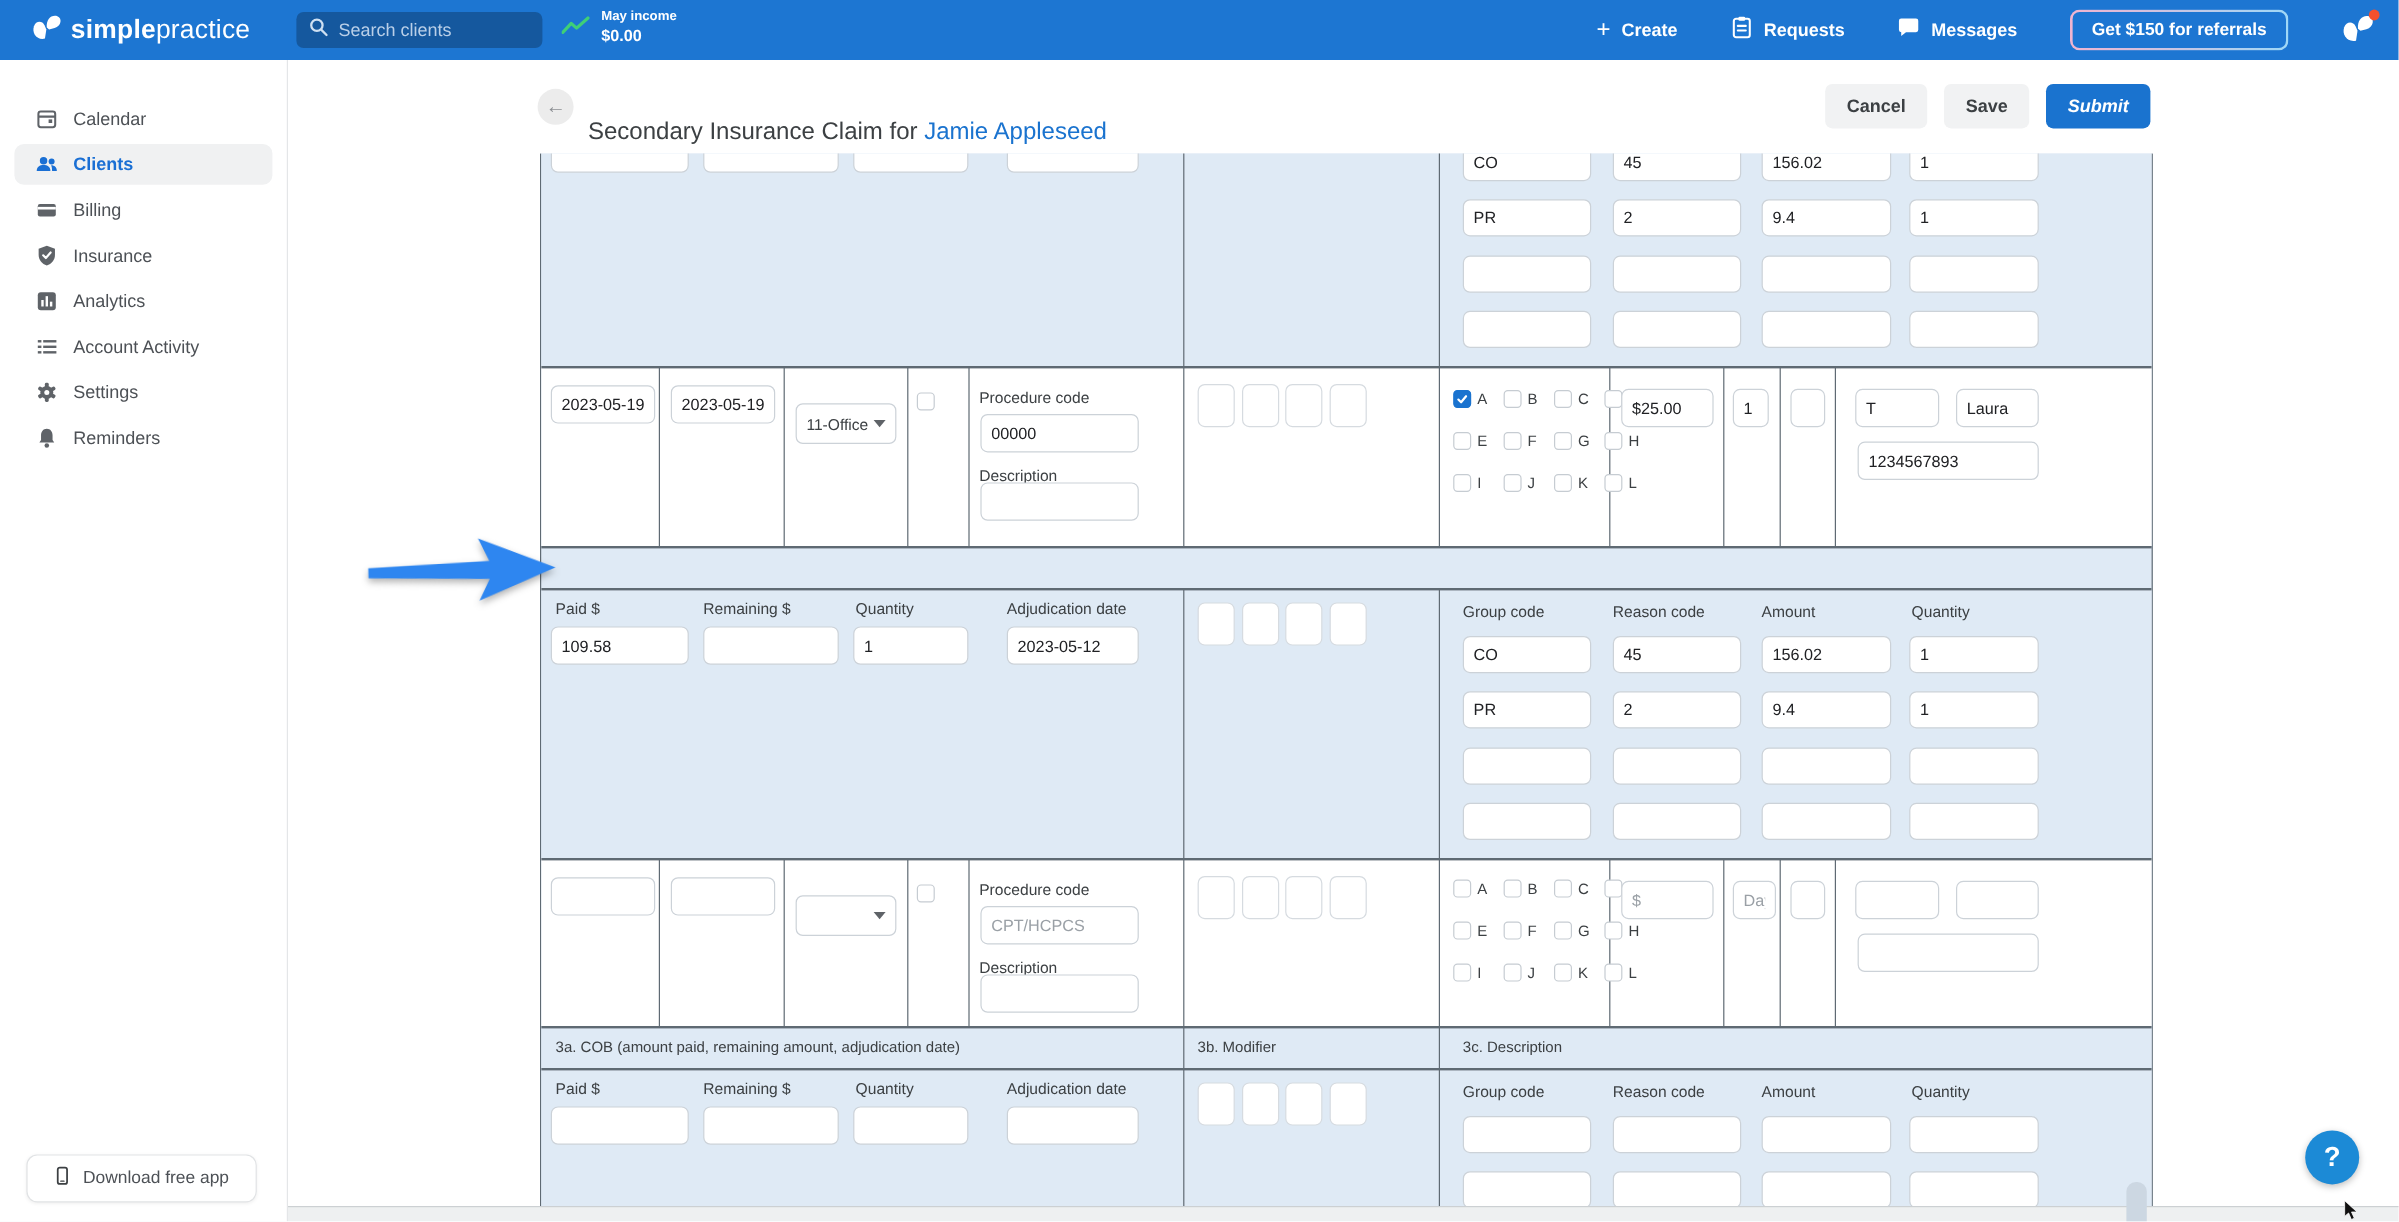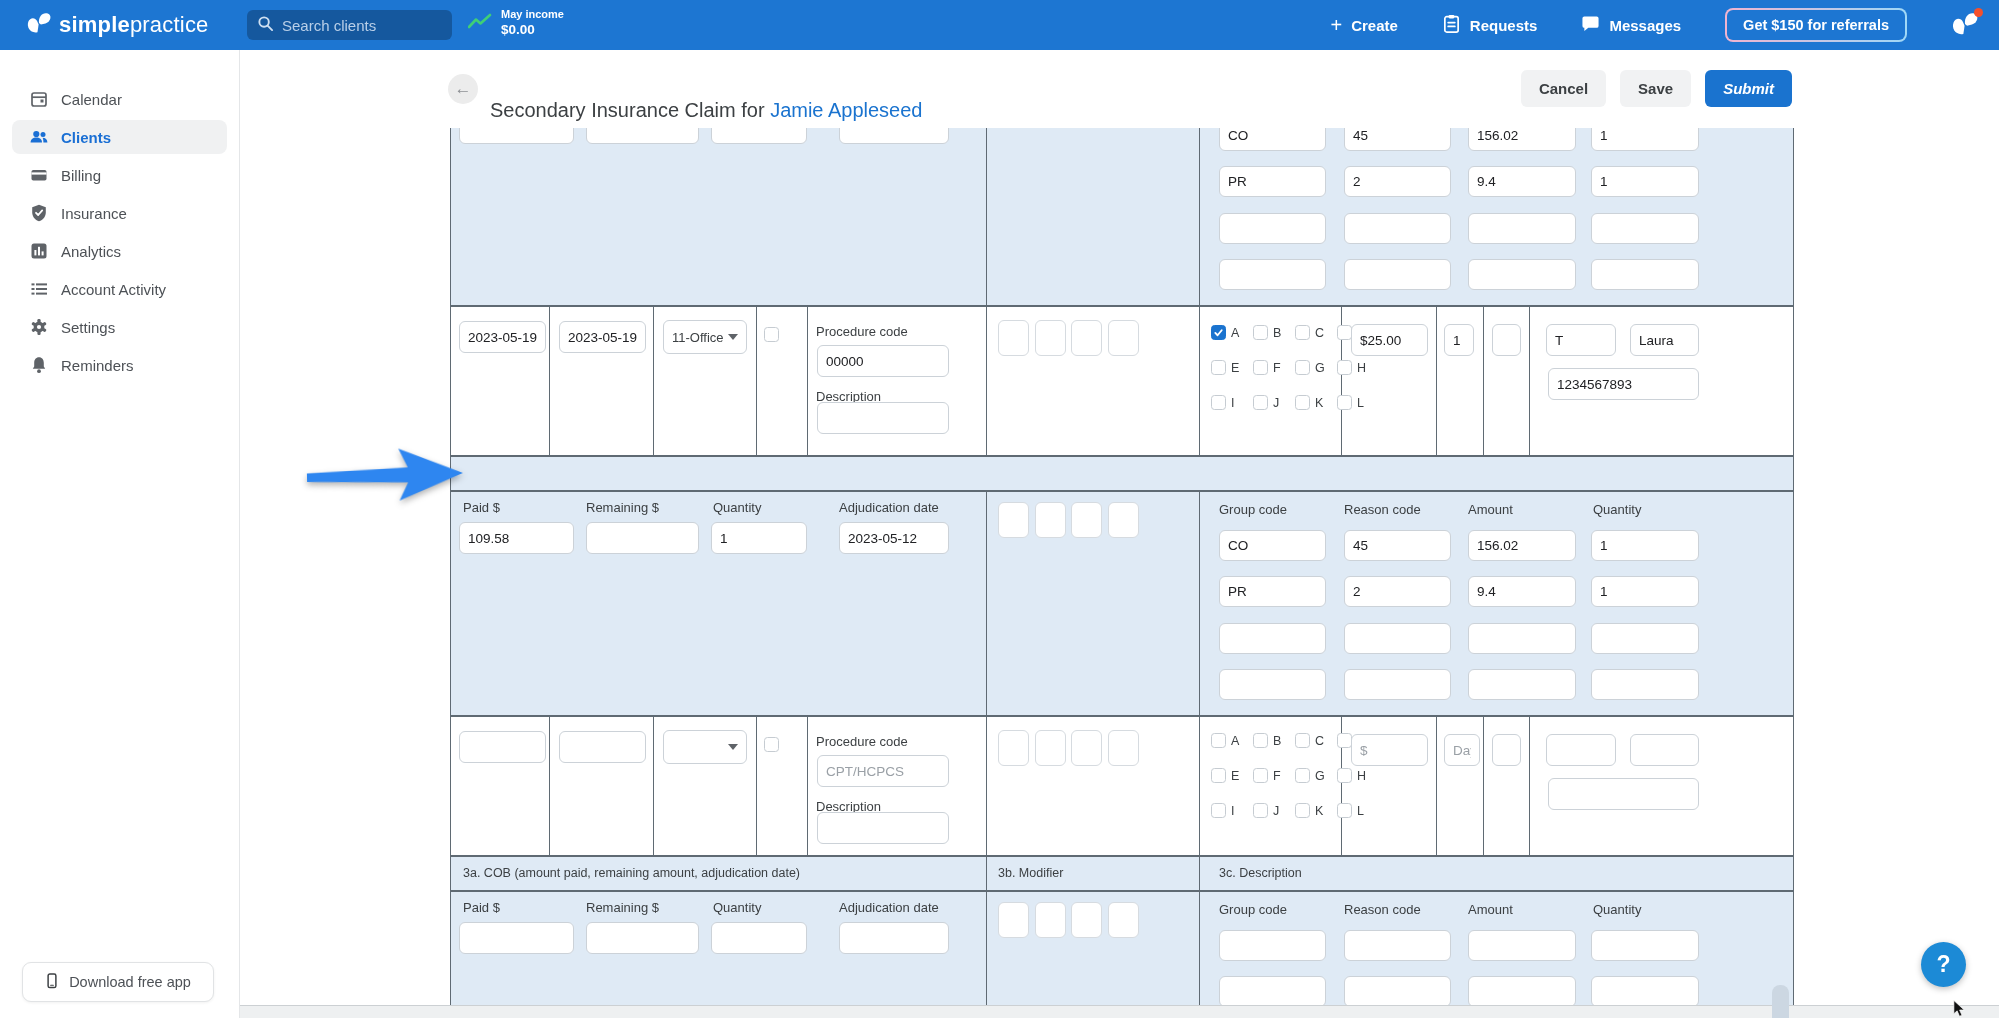--- a/index.html
+++ b/index.html
@@ -65,21 +65,21 @@
   .hline{position:absolute;left:0;width:1344px;height:2px;background:#5f6a73;z-index:6;}
   .v{position:absolute;top:0;bottom:0;width:1px;background:#5f6a73;}
   .lbl{position:absolute;font-size:13px;color:#3c4043;white-space:nowrap;}
   .hdrlbl{position:absolute;top:50%;transform:translateY(-50%);font-size:12.5px;color:#3c4043;white-space:nowrap;}
   .inp{position:absolute;height:32px;border:1px solid #ccd2d8;border-radius:6px;background:#fff;
        font-family:"Liberation Sans",sans-serif;font-size:13.5px;color:#202124;padding:0 8px;outline:none;}
   .inp::placeholder{color:#9aa0a6;}
   .inp.small{height:31px;}
   .mod{position:absolute;width:31px;height:36px;border:1px solid #d6dbe0;border-radius:6px;background:#fff;padding:0;}
   .selectbox{position:absolute;height:34px;border:1px solid #ccd2d8;border-radius:6px;background:#fff;
-             display:flex;align-items:center;justify-content:space-between;padding:0 8px;font-size:13px;color:#3c4043;cursor:pointer;}
+             display:flex;align-items:center;justify-content:space-between;padding:0 8px;font-size:13px;color:#3c4043;cursor:pointer;margin-top:16px;}
   .caret{width:0;height:0;border-left:5px solid transparent;border-right:5px solid transparent;border-top:6px solid #5f6368;}
   .cb{position:absolute;width:15px;height:15px;border:1.5px solid #c6ccd2;border-radius:3.5px;background:#fff;cursor:pointer;}
   .cbrow{position:absolute;left:760px;display:flex;}
   .cbitem{width:42px;display:flex;align-items:center;gap:5px;}
   .cbitem .box{width:15px;height:15px;border:1.5px solid #c6ccd2;border-radius:3.5px;background:#fff;flex:0 0 auto;
                display:flex;align-items:center;justify-content:center;cursor:pointer;}
   .cbitem .box.checked{background:#1a73cf;border-color:#1a73cf;}
   .cbitem .lt{font-size:12.5px;color:#3c4043;}
 
   

